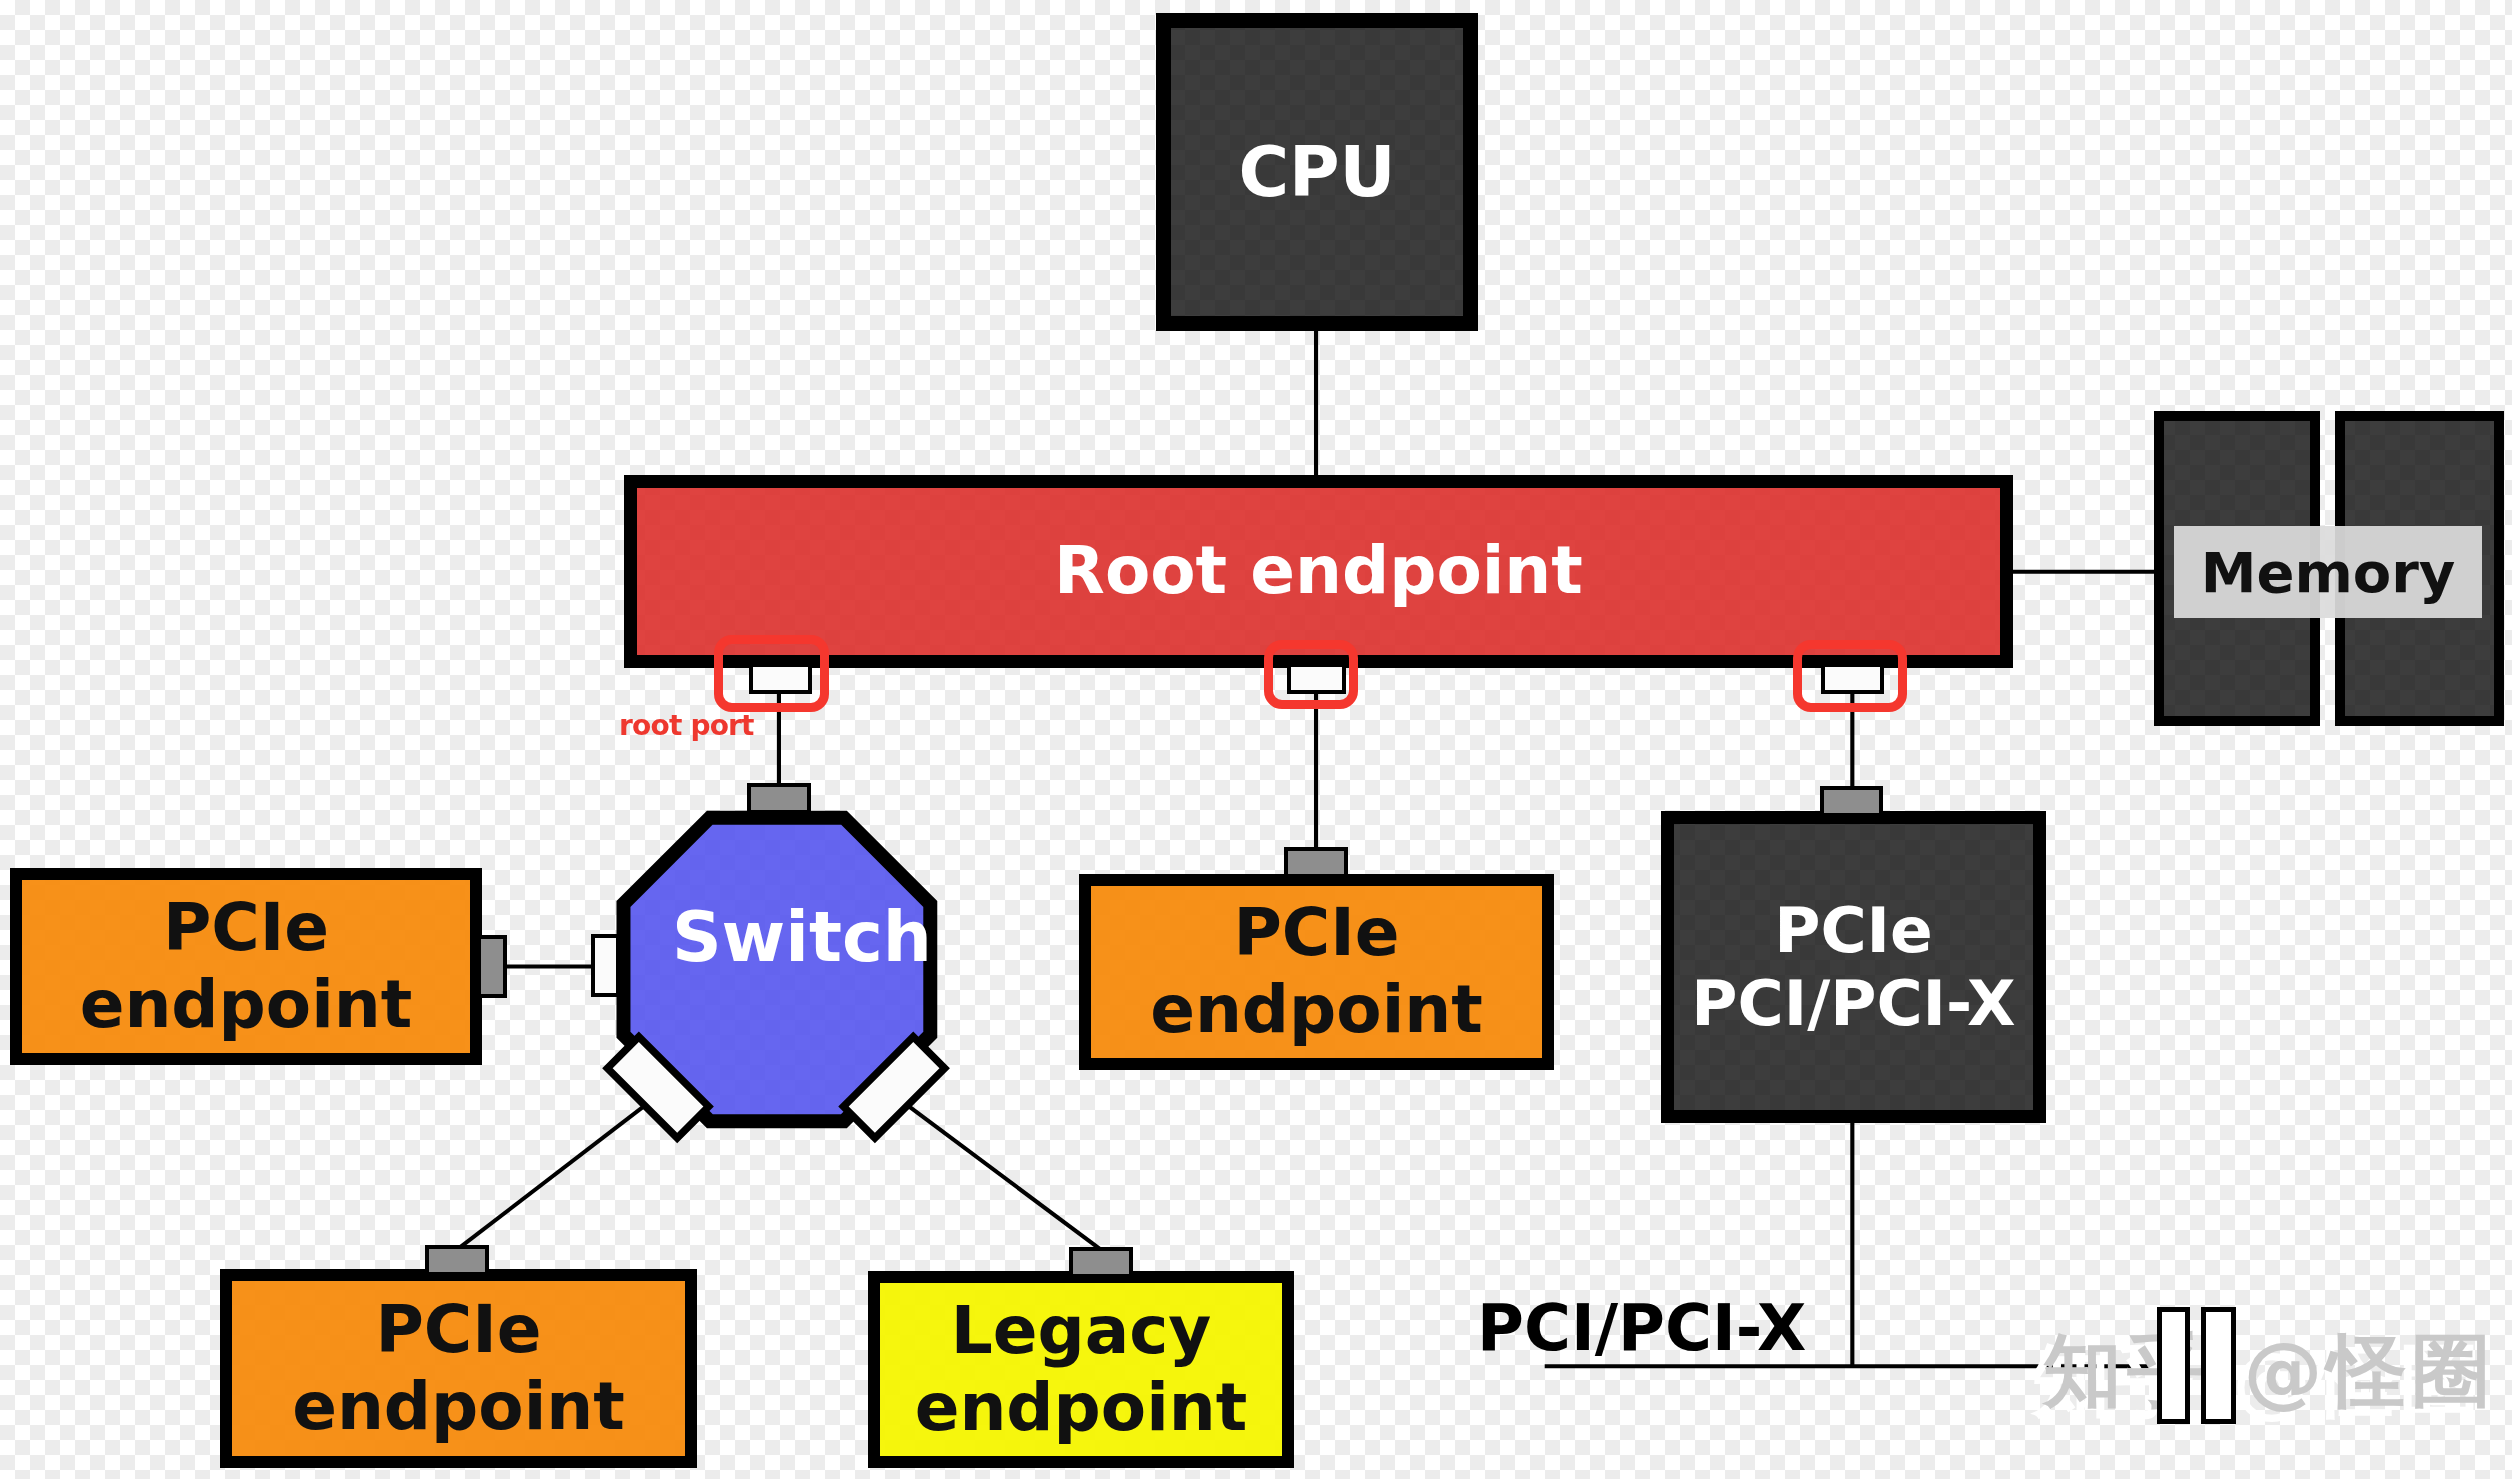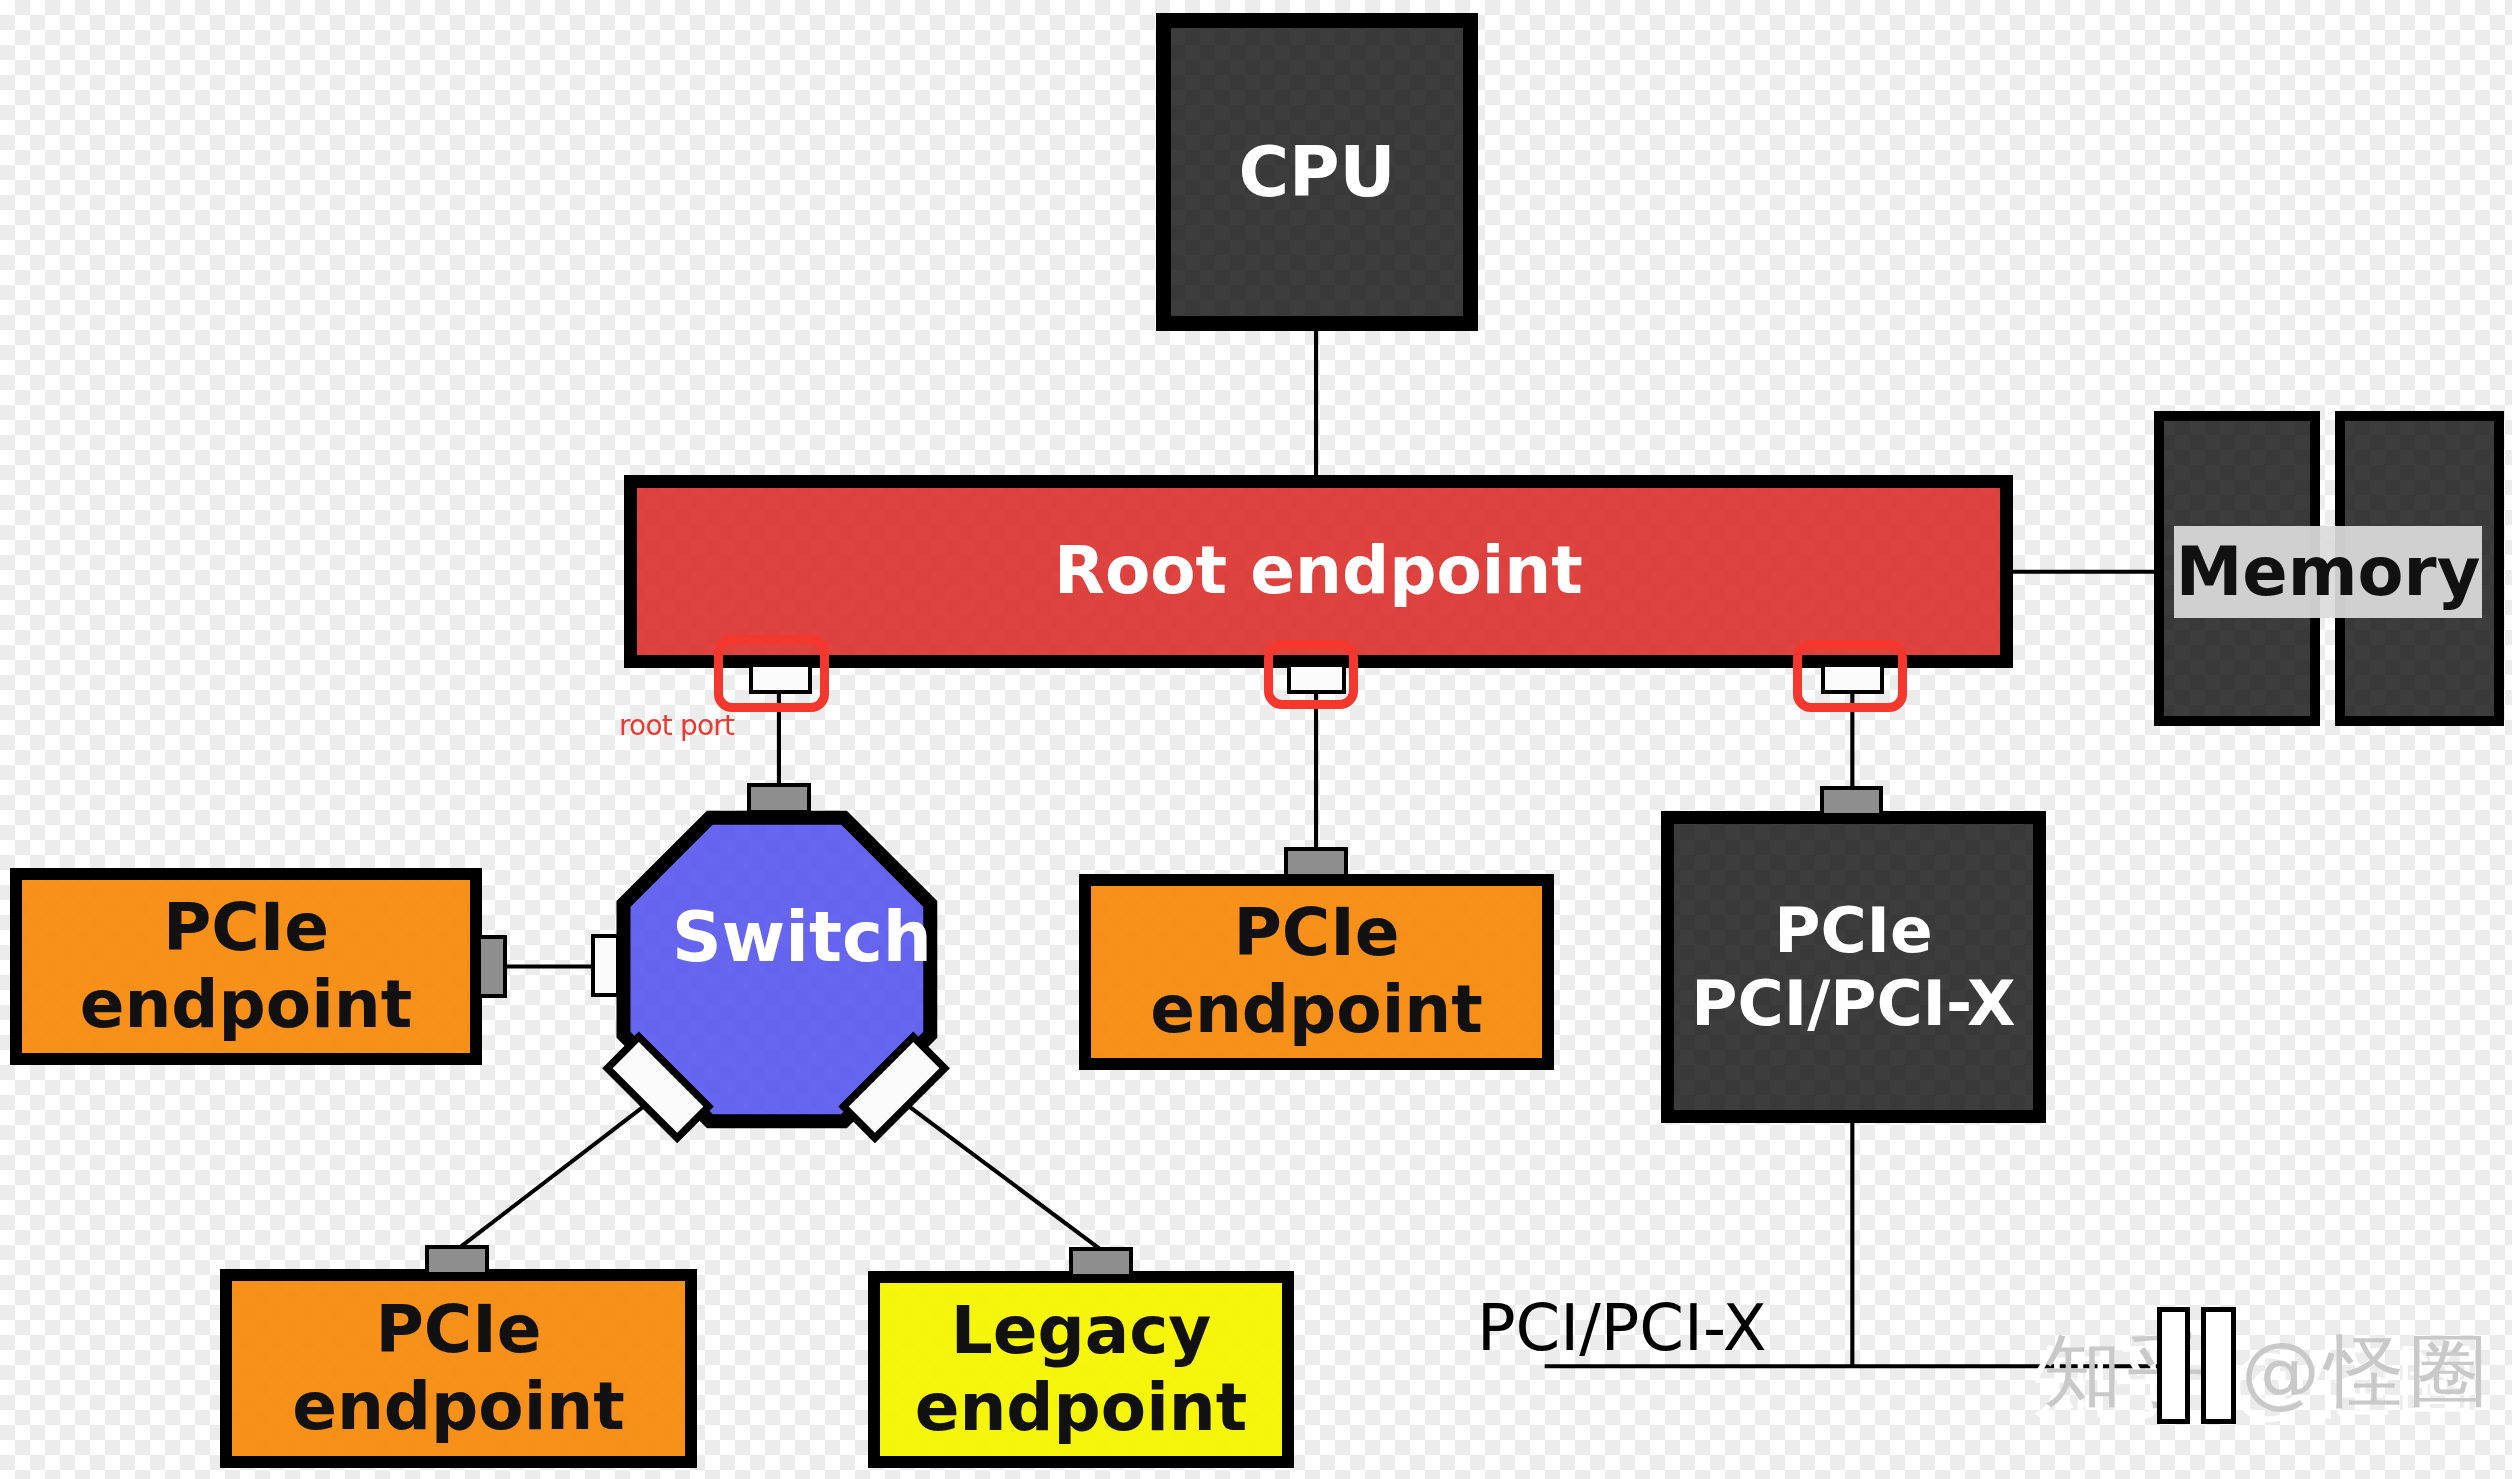--- a/index.html
+++ b/index.html
@@ -22,28 +22,28 @@
   .dark{background:rgba(12,12,12,0.80);color:#fff;}
   .red{background:rgba(219,44,40,0.89);color:#fff;}
   .orange{background:rgba(246,137,8,0.93);color:#111;}
   .yellow{background:rgba(245,245,0,0.95);color:#111;}
   .f84{font-size:69px;}
   .f80{font-size:66px;}
   .f76{font-size:63px;}
   .port{position:absolute;box-sizing:border-box;background:#8e8e8e;border:4.1px solid #000;z-index:4;}
   .port.white{background:#fbfbfb;}
   .callout{position:absolute;box-sizing:border-box;border:9px solid #f5372e;border-radius:18px;z-index:5;}
-  .floating-label{position:absolute;font-weight:normal;white-space:nowrap;z-index:3;}
+  .floating-label{position:absolute;font-weight:bold;white-space:nowrap;z-index:3;}
   .switch-label{
     position:absolute;left:624px;top:897px;width:308px;text-align:right;
     color:#fff;font-weight:bold;font-size:69px;z-index:3;
   }
   .mem-band{
     position:absolute;left:2174px;top:526px;width:308px;height:92px;
-    background:rgba(220,220,220,0.93);color:#111;font-weight:bold;font-size:67px;
+    background:rgba(220,220,220,0.93);color:#111;font-weight:bold;font-size:56px;
     display:flex;align-items:center;justify-content:center;z-index:3;
   }
   .root-port-label{left:619px;top:709px;font-size:28px;color:#ee382f;letter-spacing:-0.8px;}
   .pci-label{left:1477px;top:1291px;font-size:64px;color:#000;}
   .watermark{
     left:2043px;top:1319px;font-size:79px;color:#c9c9c9;letter-spacing:5px;
     text-shadow:-11.5px 10px 0 #ffffff;z-index:6;
   }
   .term-bar{position:absolute;box-sizing:border-box;background:#ffffff;border:5.8px solid #000;z-index:7;}
 </style>

